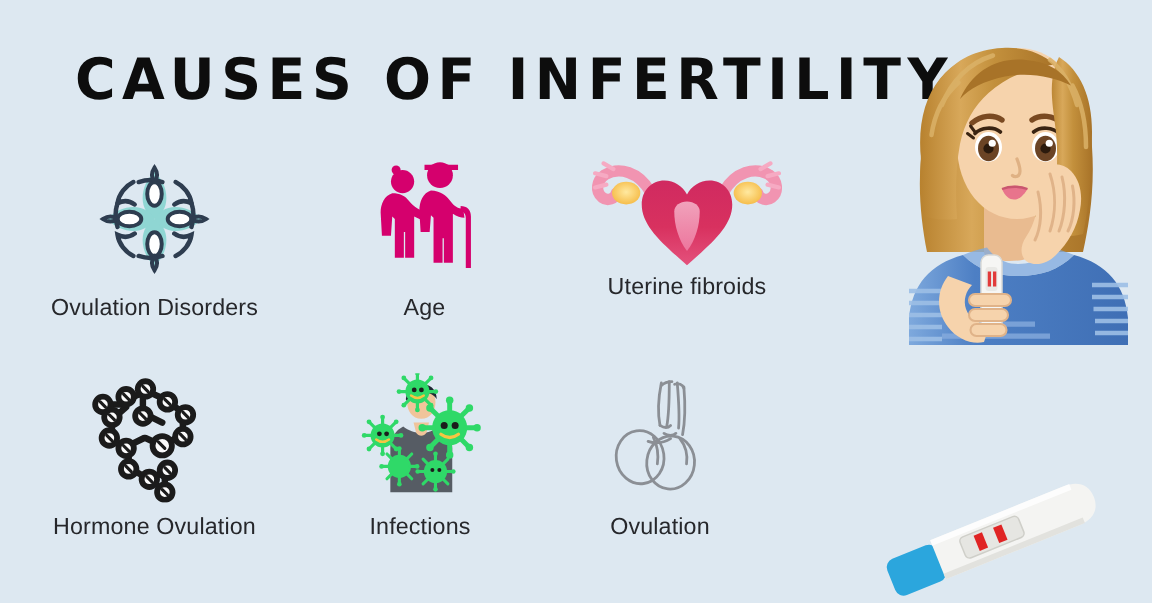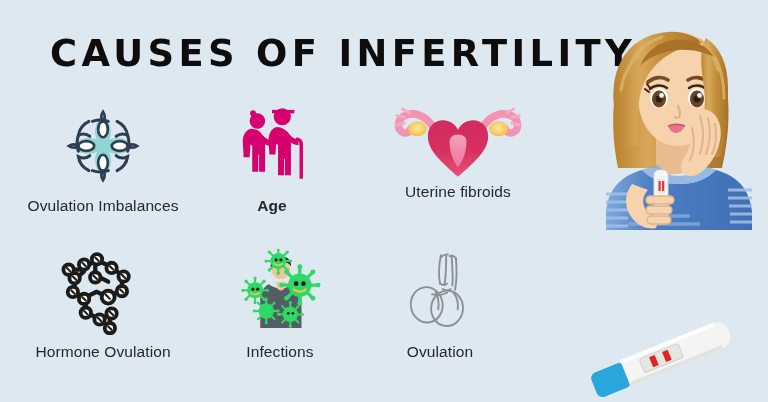--- a/index.html
+++ b/index.html
@@ -44,21 +44,21 @@
   .cause .label{
     font-size:15.5px;
     color:#26272b;
     line-height:19px;
     font-family:"Liberation Sans", sans-serif;
     margin-top:6px;
     letter-spacing:0.1px;
   }
   
   #cause-ovulation{left:13px;  top:102px; width:180px;}
-  #cause-age{      left:202px; top:102px; width:140px;font-weight:bold;}
+  #cause-age{      left:213px; top:102px; width:140px;}
   #cause-uterine{  left:368px; top:102px; width:180px;}
   
   #cause-hormone{  left:13px;  top:248px; width:180px;}
   #cause-infections{left:210px;top:248px; width:140px;}
   #cause-varicocele{left:370px;top:248px; width:140px;}
   #cause-uterine .icon-wrap{height:78px;}
   #cause-uterine .label{margin-top:2px;}
 
   
   #woman-illustration{
@@ -107,21 +107,21 @@
           <ellipse cx="69" cy="50" rx="9" ry="5.5"></ellipse>
         </g>
         <g fill="none" stroke="#2e3d50" stroke-width="3" stroke-linecap="round">
           <path d="M50 22c-3-4-2-8 0-11 2 3 3 7 0 11"></path>
           <path d="M50 78c-3 4-2 8 0 11 2-3 3-7 0-11"></path>
           <path d="M22 50c-4-3-8-2-11 0 3 2 7 3 11 0"></path>
           <path d="M78 50c4-3 8-2 11 0-3 2-7 3-11 0"></path>
         </g>
       </svg>
     </div>
-    <div class="label">Ovulation Imbalances</div>
+    <div class="label">Ovulation Disorders</div>
   </div>
 
   <div class="cause" id="cause-age">
     <div class="icon-wrap">
       <svg width="86" height="86" viewBox="0 0 100 100">
         <g fill="#d5006d">
 
           <circle cx="28" cy="12" r="3.5"></circle>
           <circle cx="33" cy="21" r="9"></circle>
           <path d="M25 30c-6 2-9 8-9 15l1 18h7l1-15 2 2v30h7V60h1v20h7V48c4 2 8 4 12 3l-2-7c-5 0-10-3-14-8-3-4-7-6-13-6z"></path>

